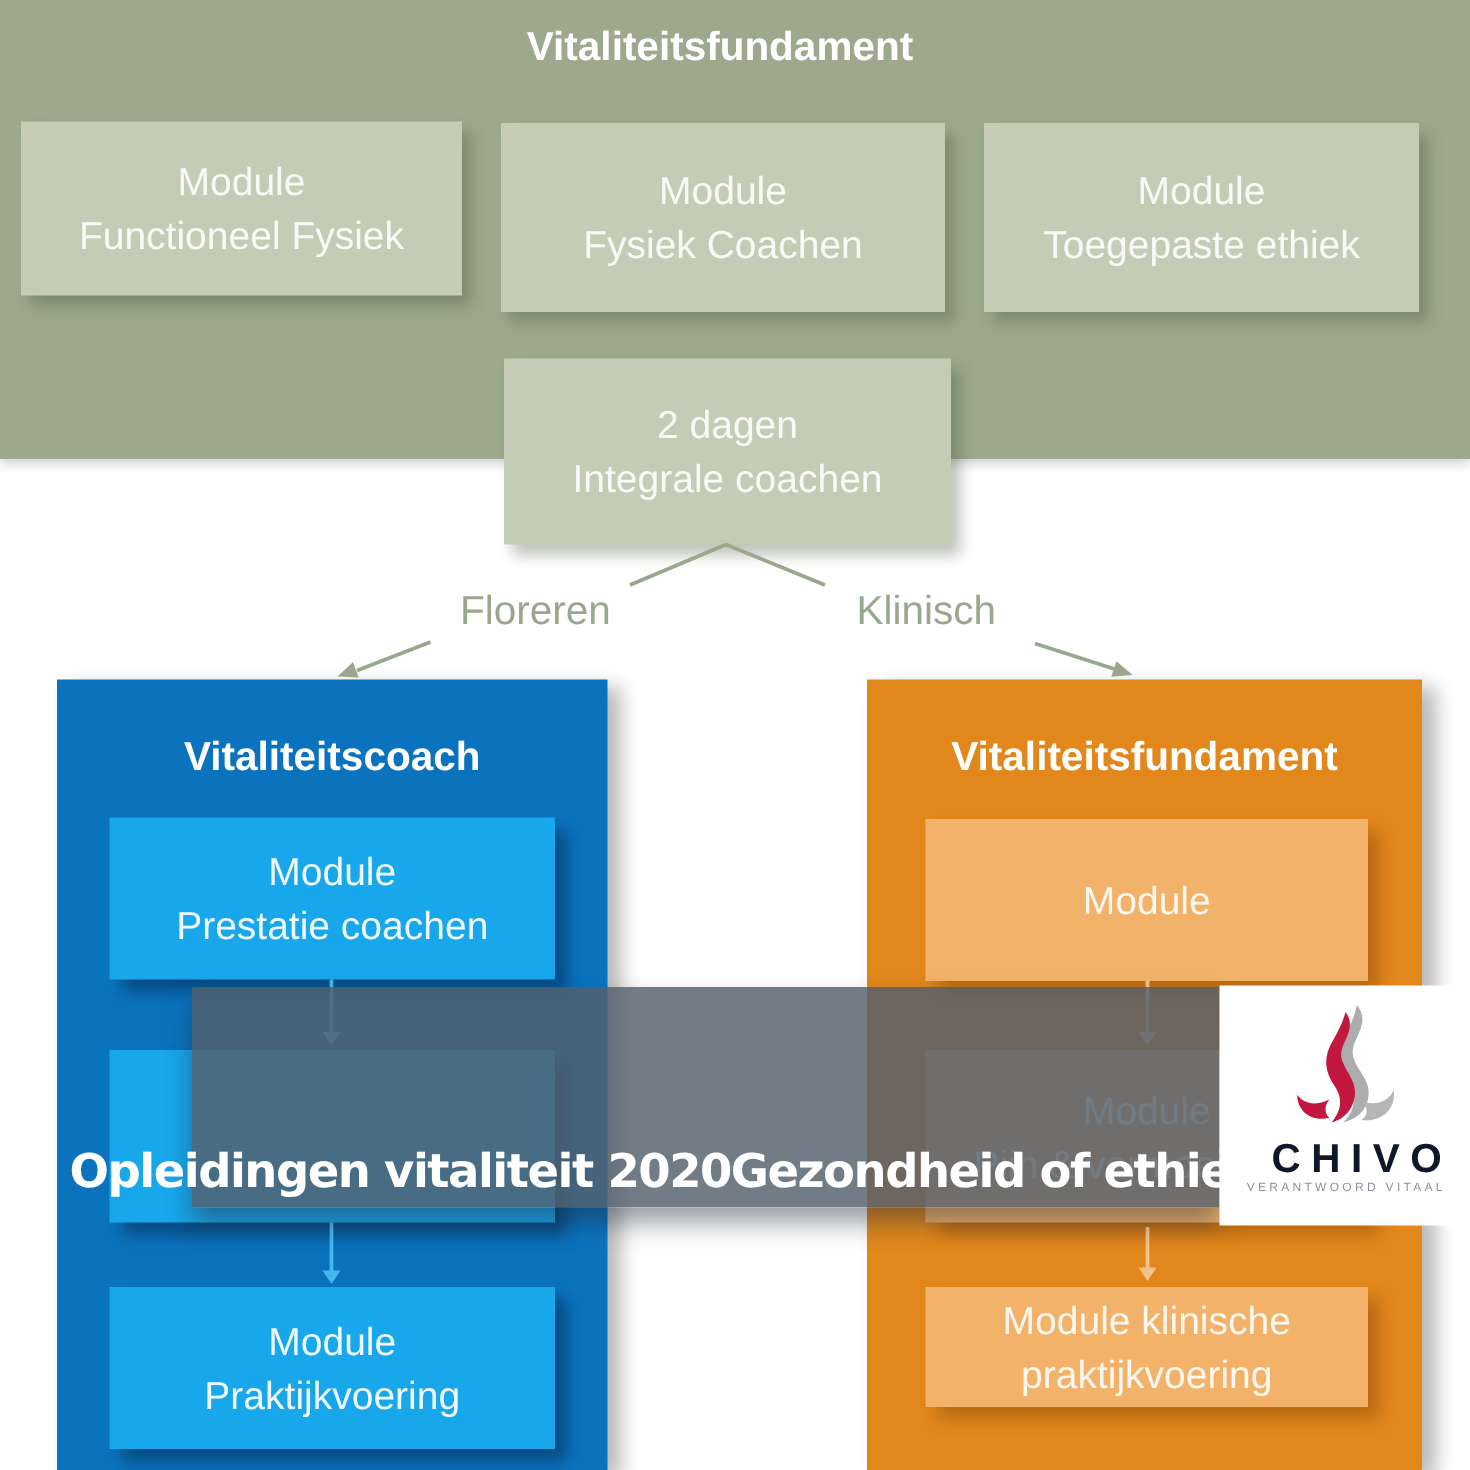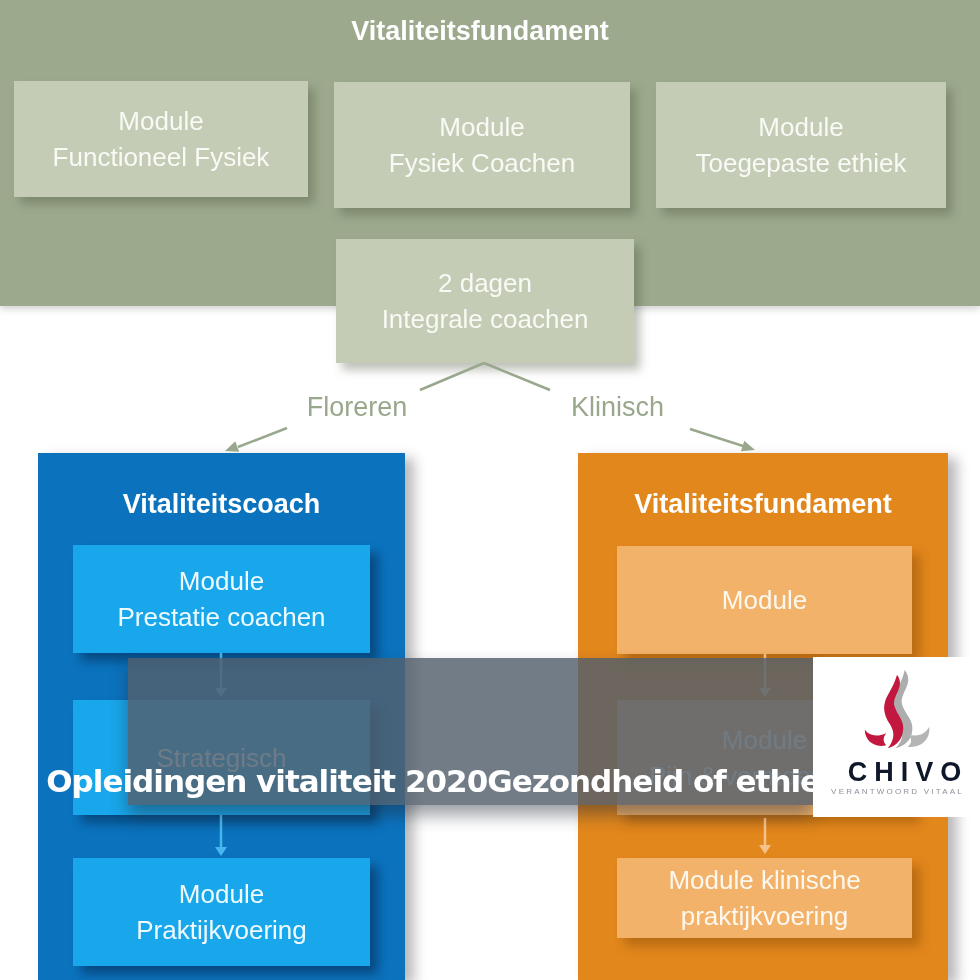--- a/index.html
+++ b/index.html
@@ -77,21 +77,20 @@
   <div class="branch-label" style="left:565px;top:392px;width:105px;">Klinisch</div>
 
   <div class="col col-blue">
     <div class="col-title">Vitaliteitscoach</div>
   </div>
   <div class="mbox mbox-blue" style="left:73px;top:545px;width:297px;height:108px;">
     <div>Module</div>
     <div>Prestatie coachen</div>
   </div>
   <div class="mbox mbox-blue" style="left:73px;top:700px;width:297px;height:115px;">
-    <div>Strategisch</div>
   </div>
   <div class="mbox mbox-blue" style="left:73px;top:858px;width:297px;height:108px;">
     <div>Module</div>
     <div>Praktijkvoering</div>
   </div>
 
   <div class="col col-orange">
     <div class="col-title">Vitaliteitsfundament</div>
   </div>
   <div class="mbox mbox-orange" style="left:617px;top:546px;width:295px;height:108px;">

